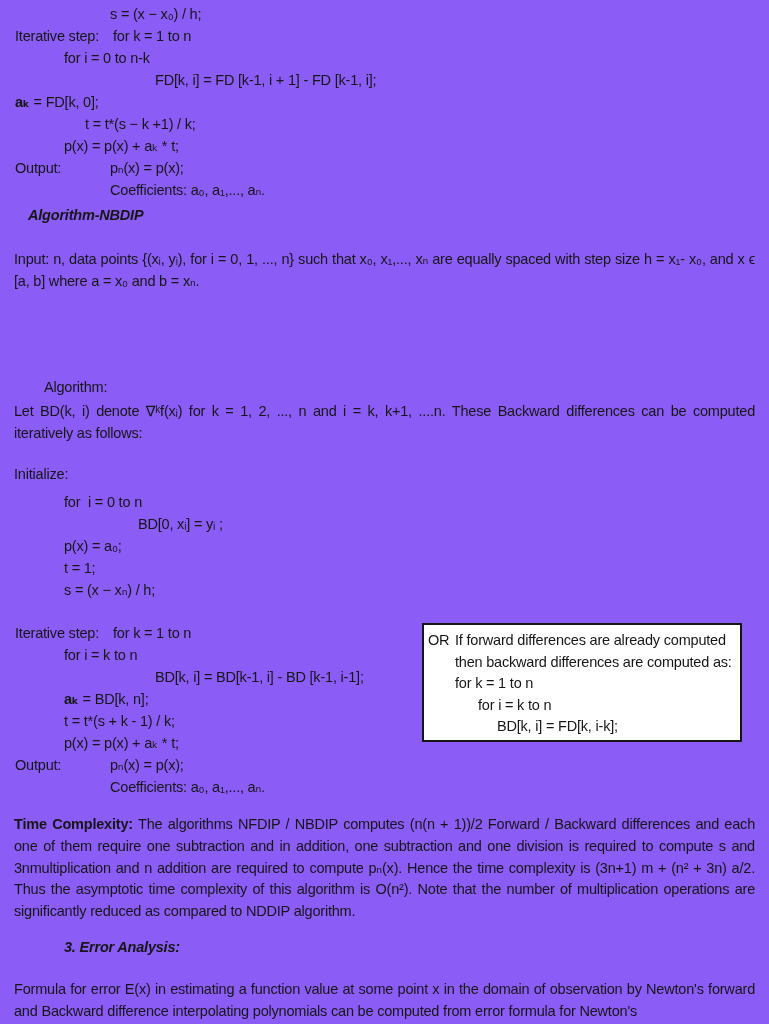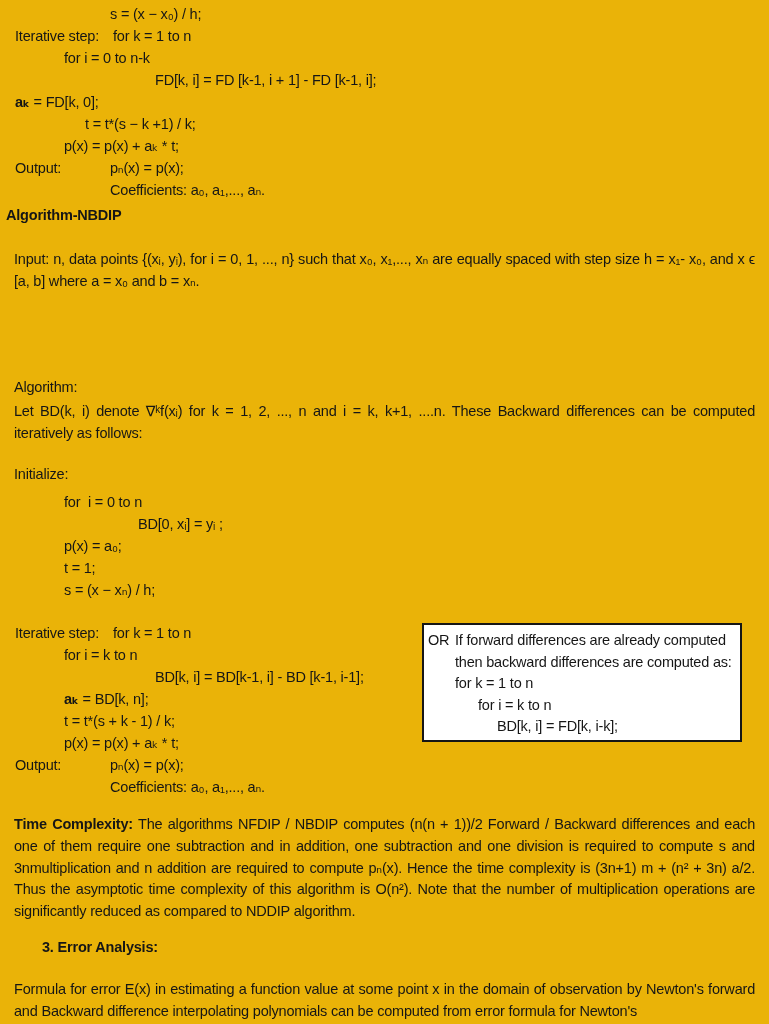--- a/index.html
+++ b/index.html
@@ -1,34 +1,34 @@
 <!DOCTYPE html>
 <html><head>
 <meta charset="utf-8">
 <style>
   html,body{margin:0;padding:0;background:#ffffff;}
   .page{
-    position:relative;width:769px;height:1024px;background:#eab308;color:#161616;
+    position:relative;width:769px;height:1024px;background:#8b5cf6;color:#161616;
     font-family:"Liberation Sans","DejaVu Sans",sans-serif;
     font-size:14.5px;letter-spacing:-0.2px;overflow:hidden;
   }
   .blk{position:absolute;left:0;right:0;}
   .pline{position:relative;height:22px;line-height:22px;white-space:pre;}
   .lab{position:absolute;left:15px;}
   .txt{display:inline-block;}
   .x14{padding-left:15px}
   .x85{padding-left:85px}
   .x110{padding-left:110px}
   .x113{padding-left:113px}
   .x128{padding-left:64px}
   .x138{padding-left:138px}
   .x155{padding-left:155px}
   .bold{font-weight:700;}
   .para{position:absolute;left:14px;width:741px;text-align:justify;line-height:21.8px;}
-  .hline{position:absolute;left:6px;font-weight:700;}
+  .hline{position:absolute;left:28px;font-weight:700;font-style:italic;}
   .rline{position:absolute;left:14px;}
   .orbox{
     position:absolute;left:422px;top:623px;width:316px;height:110px;
     border:2px solid #161616;padding-top:5px;background:#ffffff;
   }
   .orline{position:relative;height:21.6px;line-height:21.6px;white-space:pre;}
   .orlab{position:absolute;left:4px;}
   .o31{padding-left:31px}
   .o54{padding-left:54px}
   .o73{padding-left:73px}
@@ -48,21 +48,21 @@
     <div class="pline"><span class="txt x128">p(x) = p(x) + aₖ * t;</span></div>
     <div class="pline"><span class="lab">Output:</span><span class="txt x110">pₙ(x) = p(x);</span></div>
     <div class="pline"><span class="txt x110">Coefficients: a₀, a₁,..., aₙ.</span></div>
   </div>
 
   <div class="hline" style="top:207px;">Algorithm-NBDIP</div>
 
   <div class="para" style="top:249px;">Input: n,  data points {(xᵢ, yᵢ), for i = 0, 1, ..., n}  such that  x₀, x₁,..., xₙ are equally spaced with step size h =  x₁- x₀,  and x ϵ [a, b] where  a = x₀ and b = xₙ.</div>
 
 
-  <div class="rline" style="top:379px;">Algorithm:</div>
+  <div class="rline" style="top:379px;margin-left:30px;">Algorithm:</div>
   <div class="para" style="top:401px;">Let BD(k, i) denote  ∇ᵏf(xᵢ) for k = 1, 2, ..., n and i = k, k+1, ....n. These Backward differences can be computed iteratively as follows:</div>
 
   <div class="rline" style="top:466px;">Initialize:</div>
   <div class="blk" style="top:491px;">
     <div class="pline"><span class="txt x128">for  i = 0 to n</span></div>
     <div class="pline"><span class="txt x138">BD[0, xᵢ] = yᵢ ;</span></div>
     <div class="pline"><span class="txt x128">p(x) = a₀;</span></div>
     <div class="pline"><span class="txt x128">t = 1;</span></div>
     <div class="pline"><span class="txt x128">s = (x − xₙ) / h;</span></div>
   </div>

